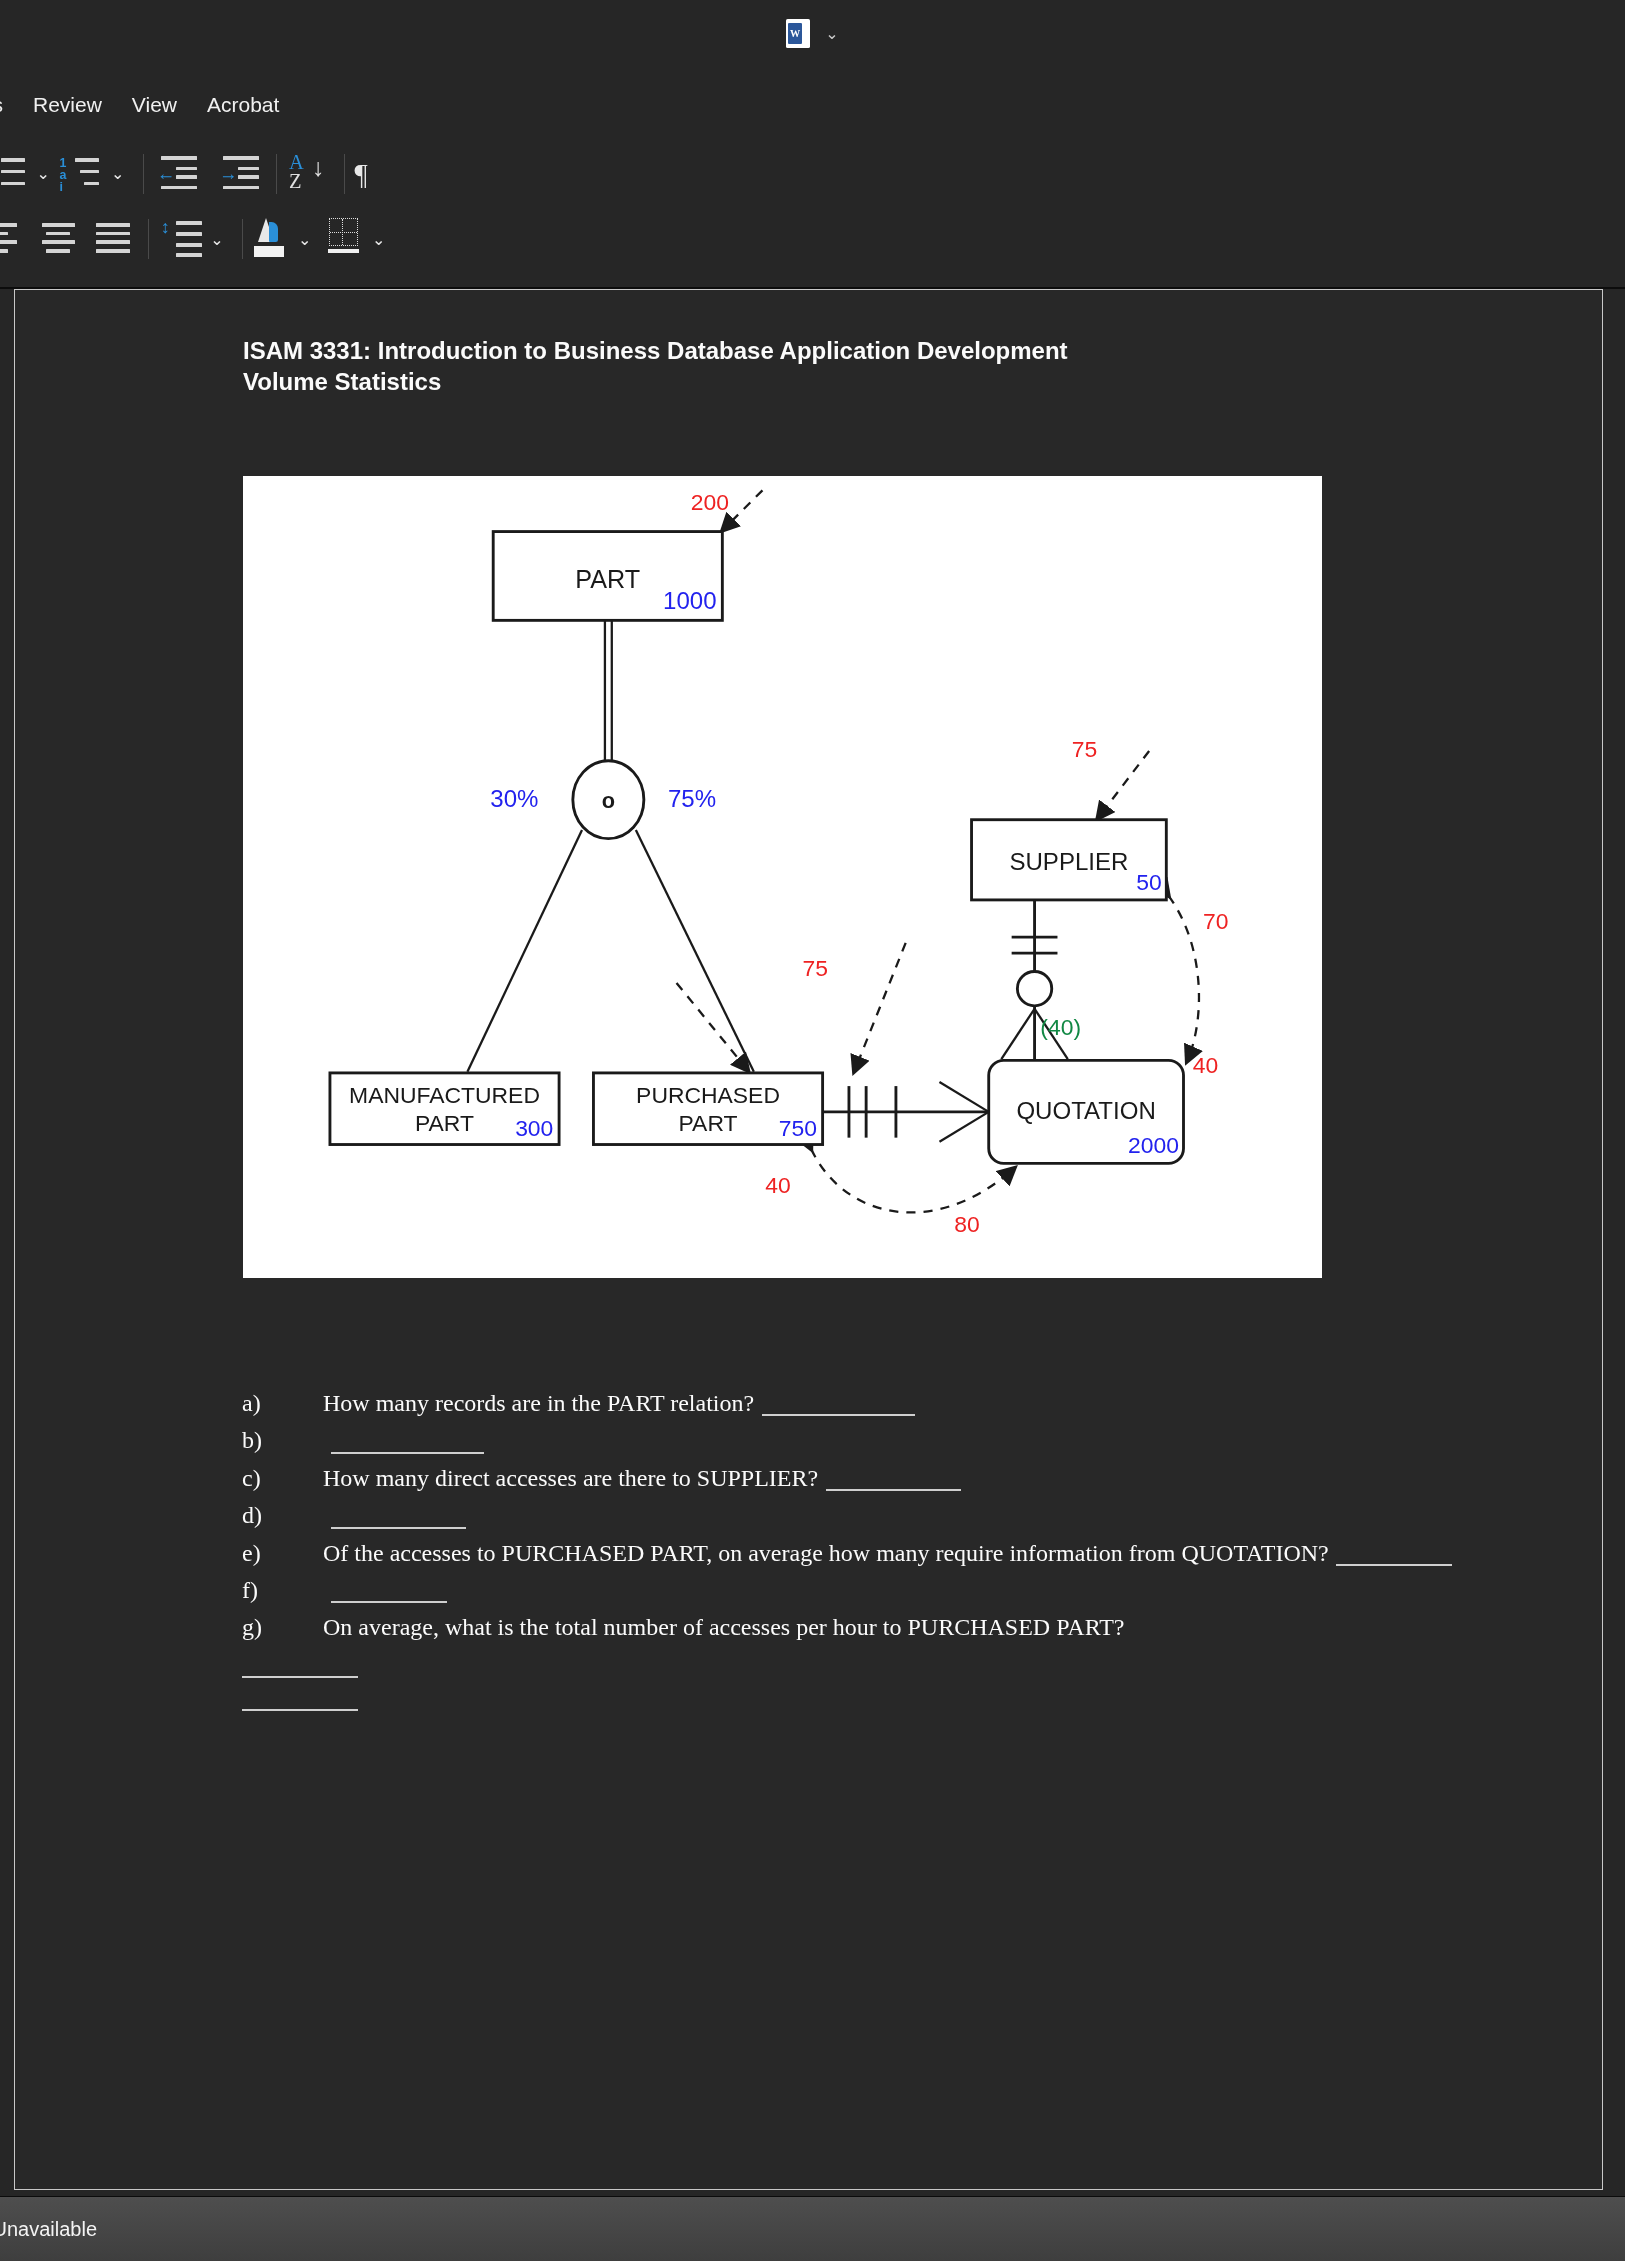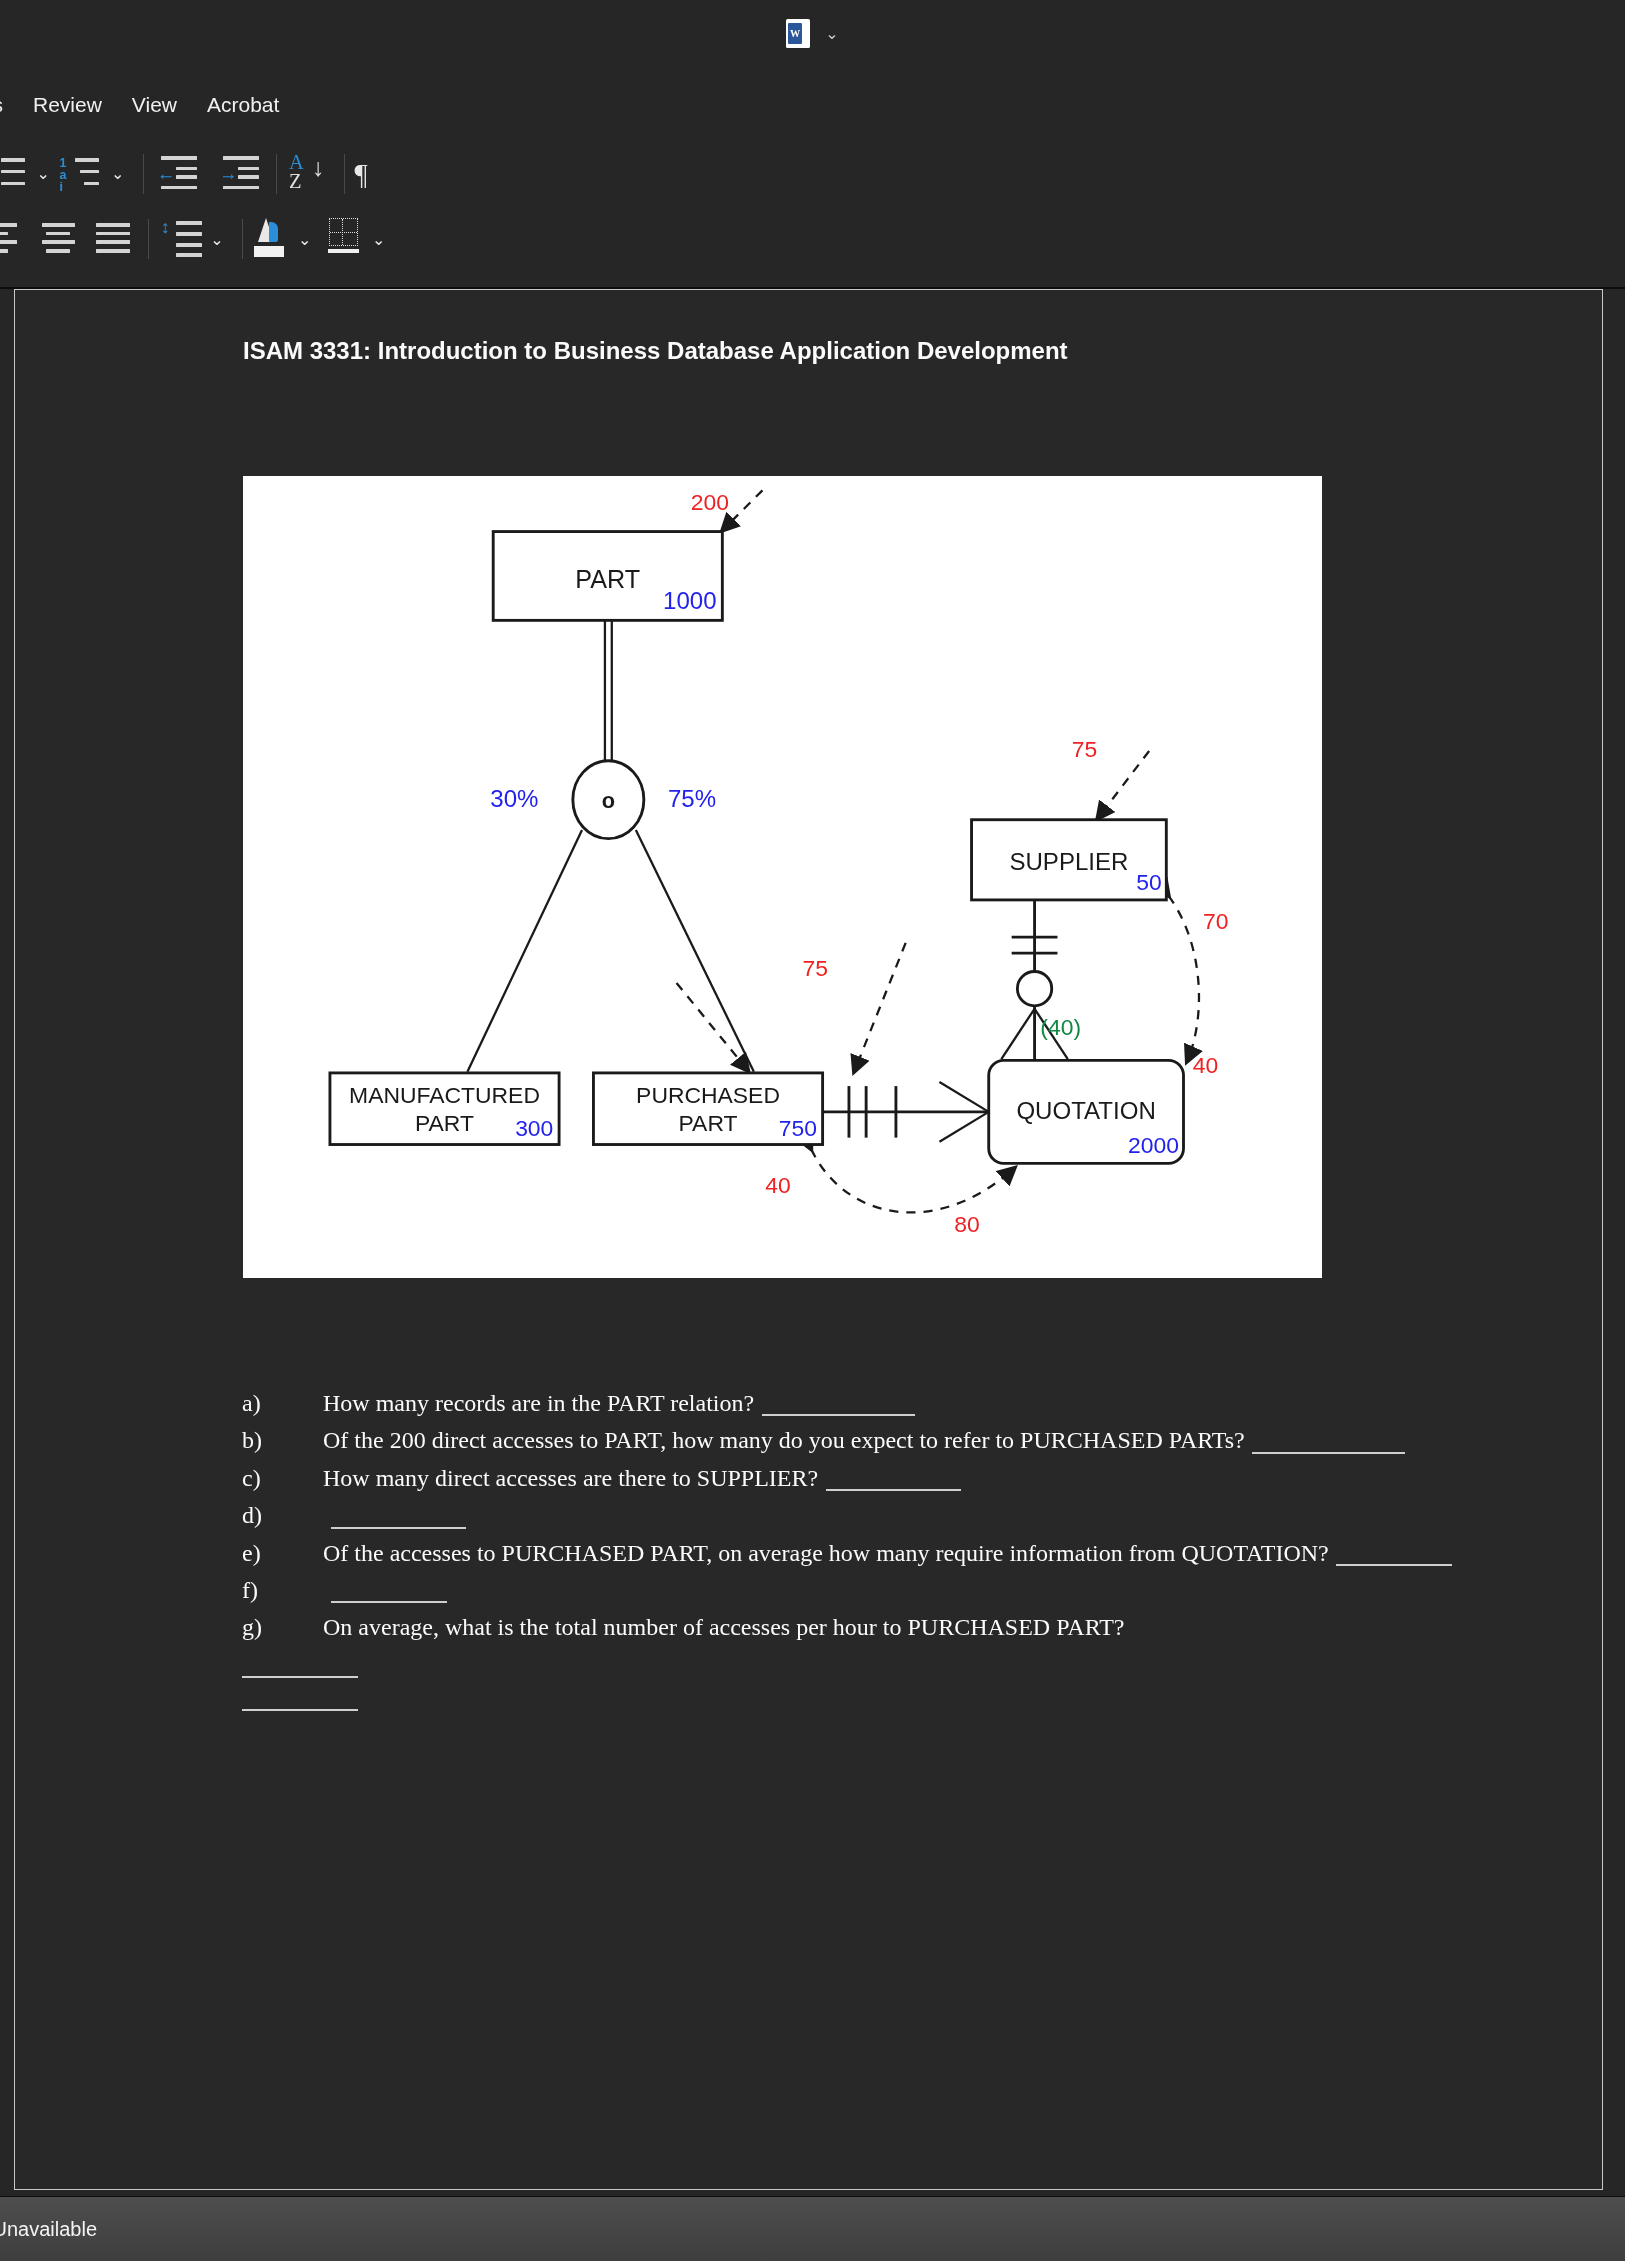--- a/index.html
+++ b/index.html
@@ -379,20 +379,21 @@
         <div class="lab dim">Add-in</div>
       </div>
     </div>
   </div>
   <div class="ribbon-bottom-line"></div>
 
   <div class="page">
 
     <div class="doc-heading">
       <div>ISAM 3331: Introduction to Business Database Application Development</div>
+      <div>Volume Statistics</div>
     </div>
 
     <div class="diagram">
       <svg width="1079" height="802" viewBox="0 0 1700 1400">
 
         <defs>
           <marker id="ah" markerWidth="9" markerHeight="9" refX="7" refY="4.5" orient="auto">
             <path d="M0,0 L9,4.5 L0,9 z" fill="#1a1a1a"></path>
           </marker>
         </defs>
@@ -472,21 +473,21 @@
       <div class="q-row">
         <div class="q-marker">a)</div>
         <div class="q-body">
           <span>How many records are in the PART relation?</span><span class="blank b-long"></span>
         </div>
       </div>
 
       <div class="q-row">
         <div class="q-marker">b)</div>
         <div class="q-body">
-          <span>Of the 200 direct accesses to PART, how many do you expect to refer to PURCHASED PARTs?</span><span class="blank b-long"></span>
+          <span class="blank b-long"></span>
         </div>
       </div>
 
       <div class="q-row">
         <div class="q-marker">c)</div>
         <div class="q-body">
           <span>How many direct accesses are there to SUPPLIER?</span><span class="blank b-mid"></span>
         </div>
       </div>
 

